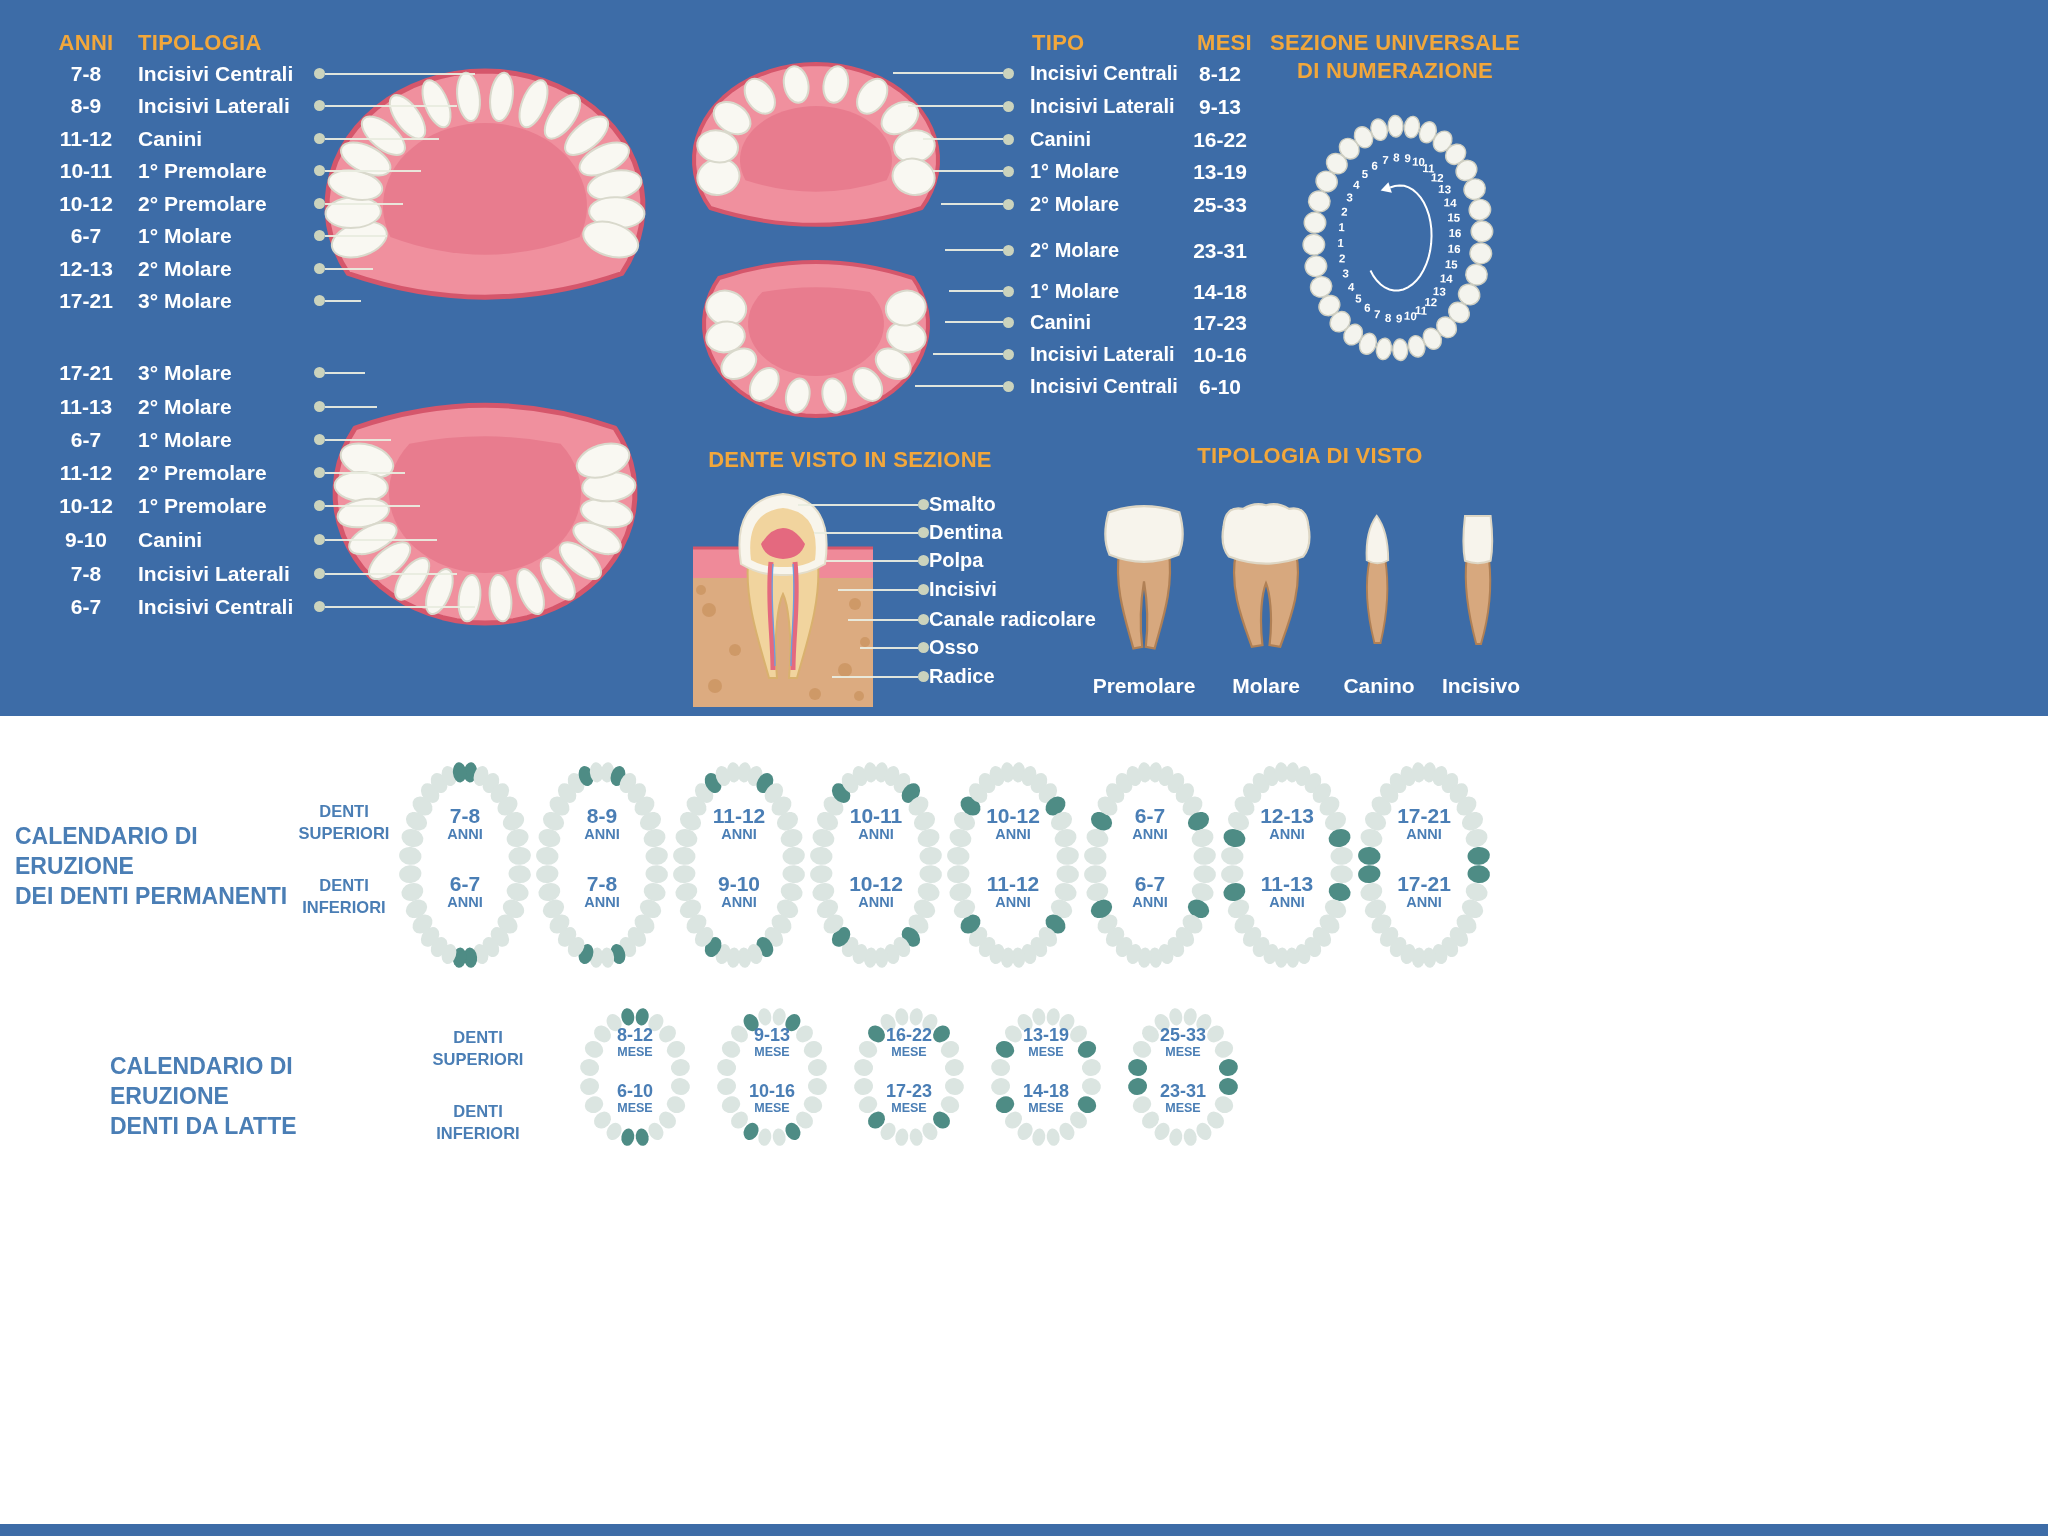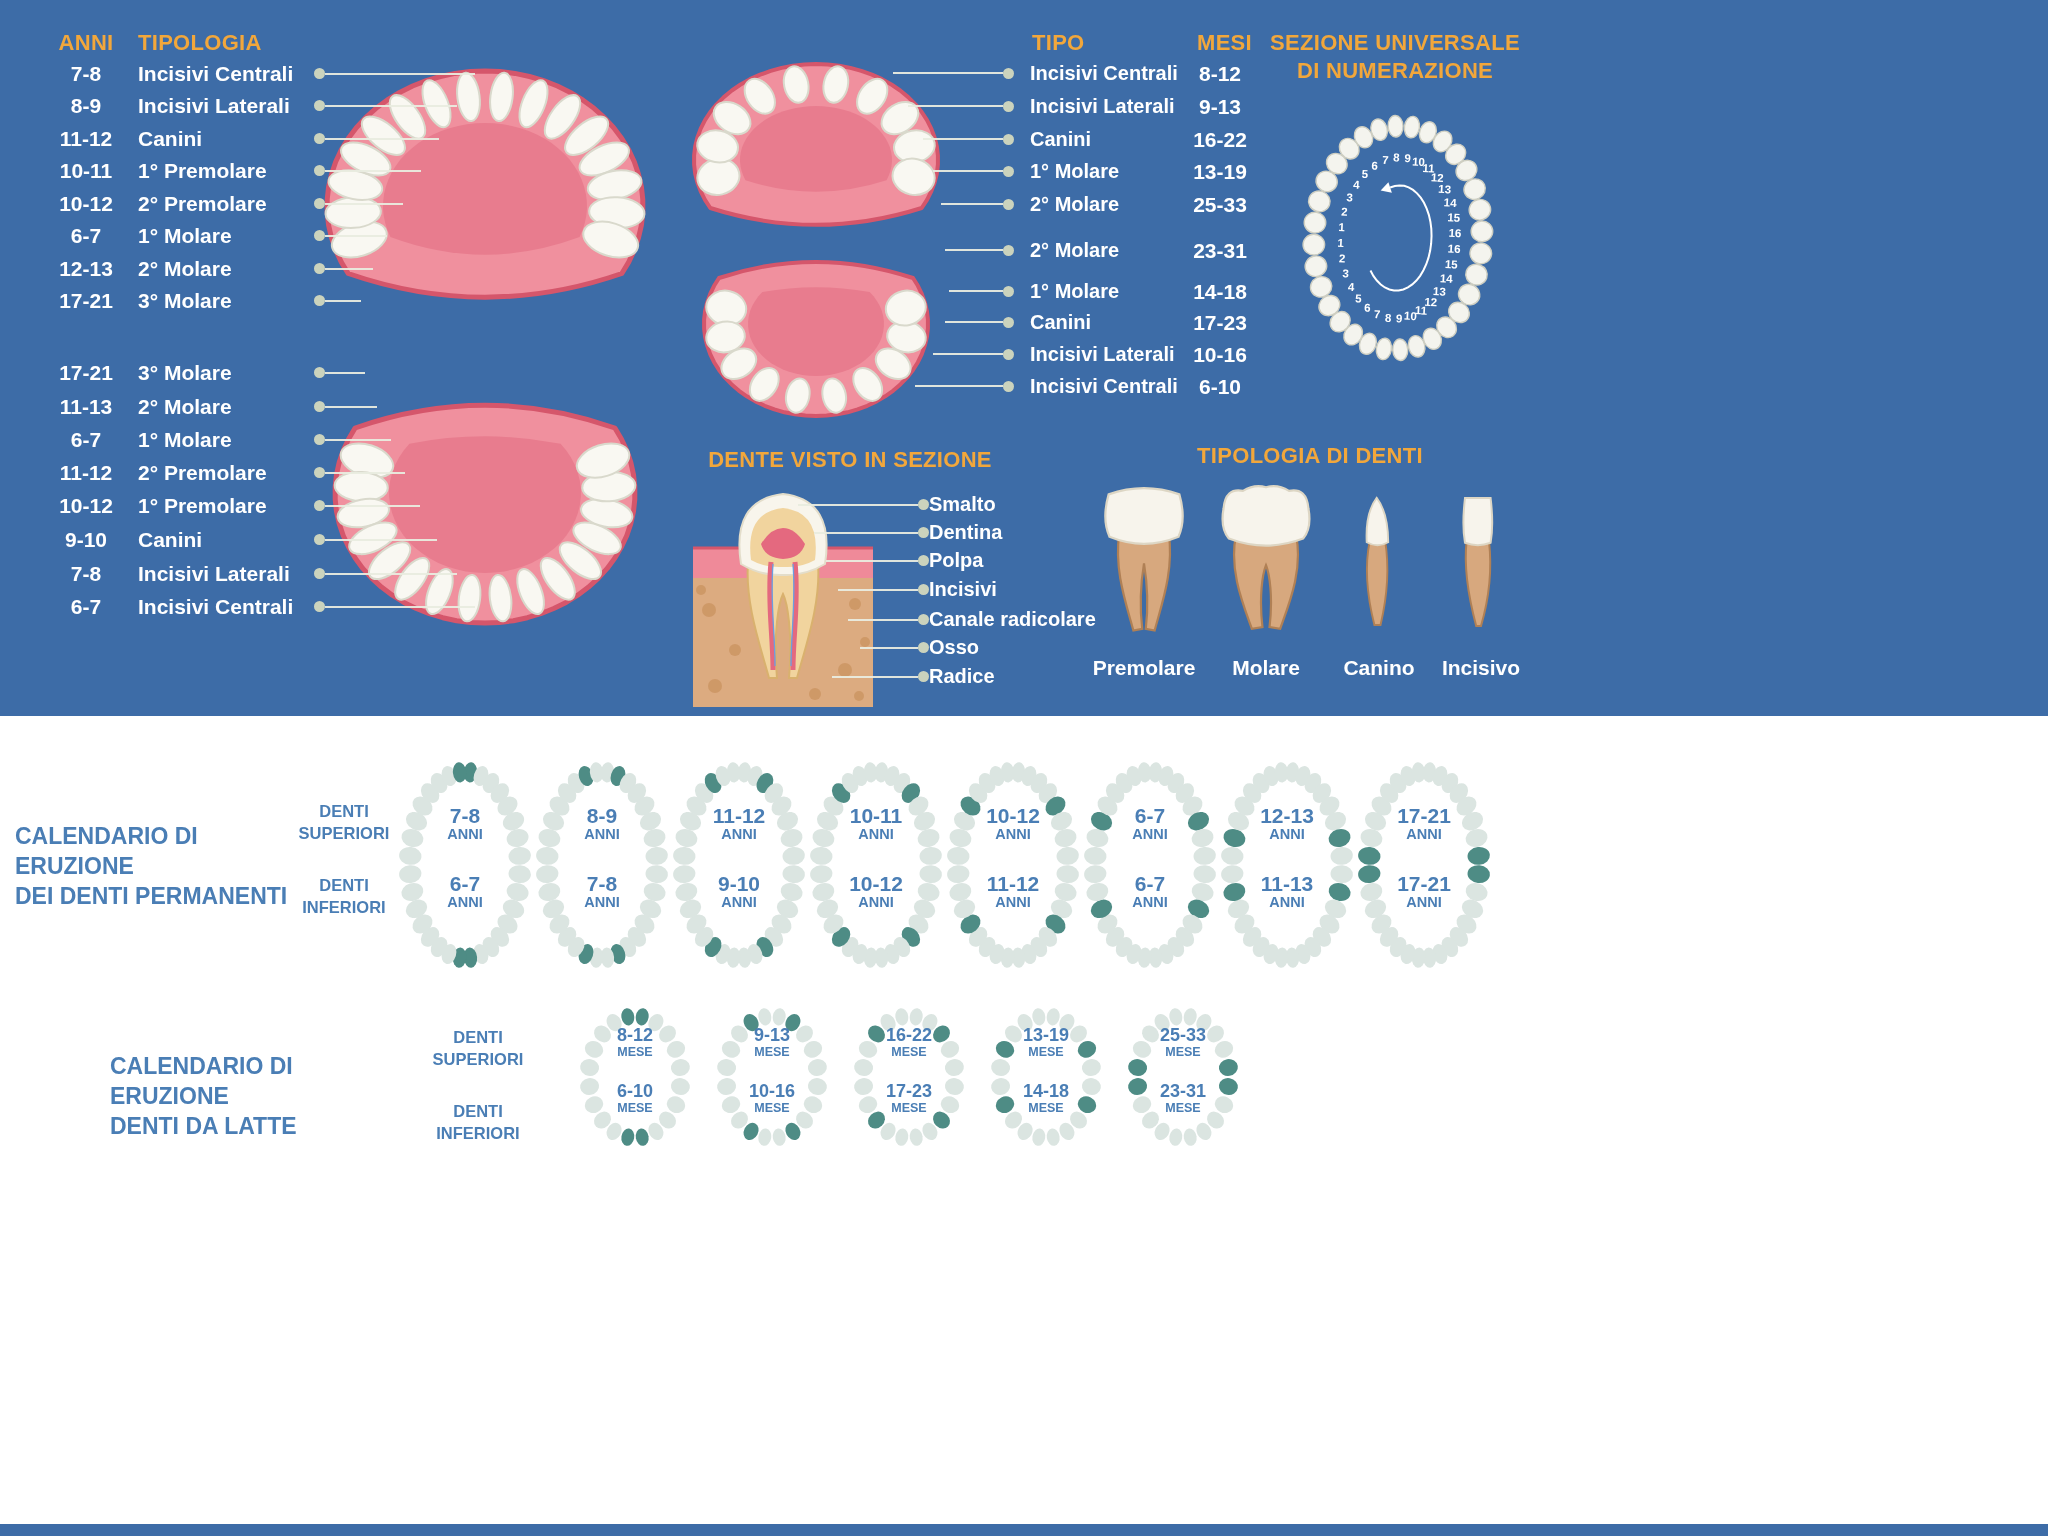--- a/index.html
+++ b/index.html
@@ -15,21 +15,21 @@
 .yrs{width:72px;text-align:center;flex:none}
 .lrow .lbl{width:176px;margin-left:16px;flex:none;white-space:nowrap}
 .dot{width:11px;height:11px;border-radius:50%;background:#cbd3bd;flex:none}
 .lline{height:2px;background:#e9ecdf;opacity:.95;flex:none}
 .rrow{left:1003px;font-size:20px;height:27px}
 .rrow .lbl{width:152px;margin-left:16px;flex:none;white-space:nowrap}
 .mon{width:76px;text-align:center;flex:none;font-size:21px}
 .rrow .lline,.srow .lline{position:absolute;top:12px}
 .srow{left:918px;font-size:20px;height:25px}
 .slbl{margin-left:0;white-space:nowrap}
-#toothtypes{position:absolute;left:1085px;top:482px;width:452px;display:flex;align-items:flex-end;z-index:3}
+#toothtypes{position:absolute;left:1085px;top:500px;width:452px;display:flex;align-items:flex-end;z-index:3}
 .ttype{display:flex;flex-direction:column;align-items:center}
 .ttype svg{position:static;display:block}
 .tlabel{color:#fff;font-weight:bold;font-size:21px;margin-top:6px;text-align:center}
 .cal-title{position:absolute;color:#4a7eb5;font-weight:bold;font-size:23px;text-align:left;line-height:1.3;z-index:3}
 .denti{position:absolute;color:#4a7eb5;font-weight:bold;font-size:16.5px;text-align:center;line-height:1.35;z-index:3}
 .erup{position:absolute;z-index:3}
 .erup svg{position:static;width:100%;height:100%;display:block}
 .ev{position:absolute;left:0;width:100%;text-align:center;color:#4a7eb5;font-weight:bold;line-height:1.1;z-index:4}
 .perm .num{font-size:21px}.perm .unit{font-size:14.5px}
 .baby .num{font-size:18px}.baby .unit{font-size:12.5px}
@@ -397,21 +397,21 @@
       <span class="lline" style="left:-58px;width:58px"></span>
       <span class="dot"></span>
       <span class="slbl">Osso</span>
     </div>
   <div class="srow" style="top:664px">
       <span class="lline" style="left:-86px;width:86px"></span>
       <span class="dot"></span>
       <span class="slbl">Radice</span>
     </div>
 
-  <div class="hdr ctr" style="left:1160px;top:443px;width:300px">TIPOLOGIA DI DENTI</div>
+  <div class="hdr ctr" style="left:1160px;top:443px;width:300px">TIPOLOGIA DI VISTO</div>
   <div id="toothtypes">
     <div class="ttype" style="width:118px">
         <svg viewBox="0 0 120 190" width="112" height="168">
           <path d="M32 58 C26 100 40 138 48 168 L58 166 C54 132 58 104 60 92 C62 104 66 132 62 166 L72 168 C80 138 94 100 88 58 Z" fill="#d7a87e" stroke="#b08055" stroke-width="2.5"></path>
           <path d="M20 14 Q60 0 100 14 Q108 42 99 62 Q60 78 21 62 Q12 42 20 14 Z" fill="#f7f4ec" stroke="#ddd6c4" stroke-width="2.5"></path>
         </svg>
         <div class="tlabel">Premolare</div>
       </div>
     <div class="ttype" style="width:126px">
         <svg viewBox="0 0 120 190" width="122" height="168">

